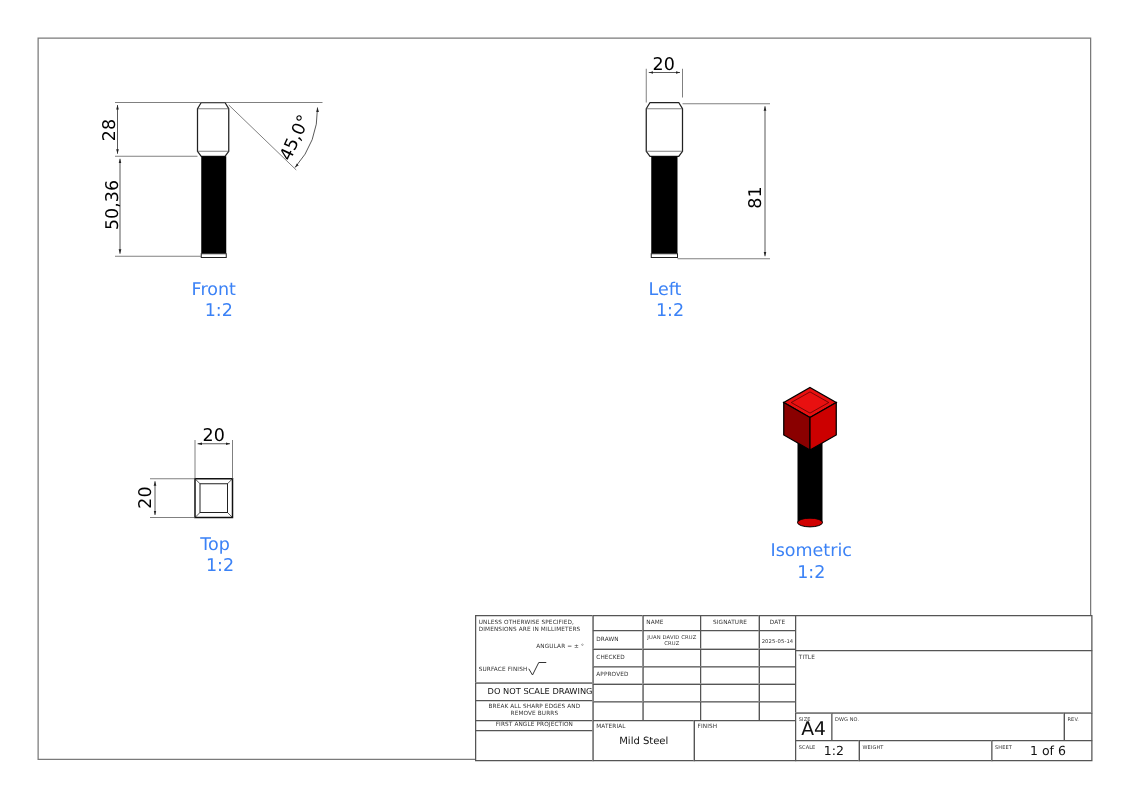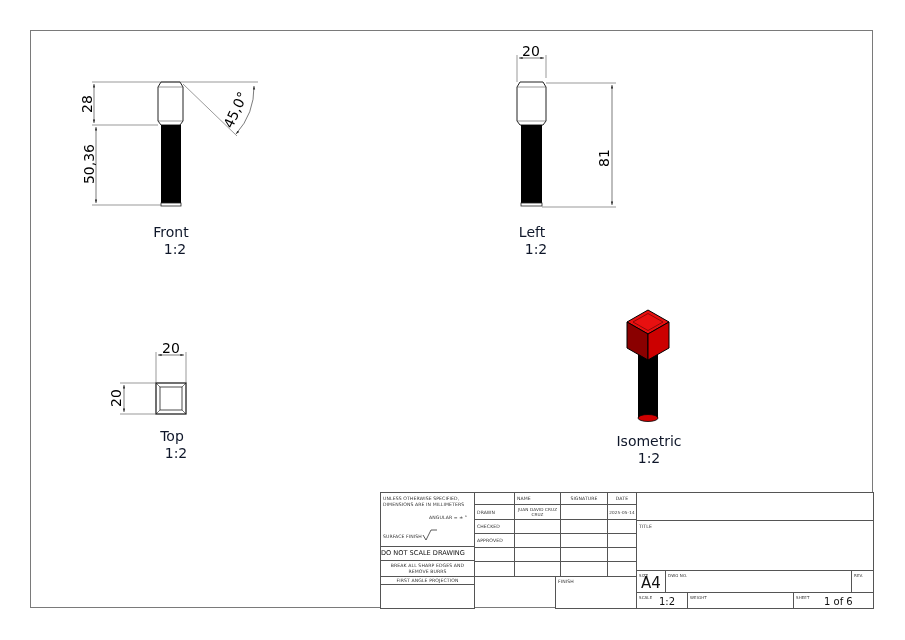--- a/index.html
+++ b/index.html
@@ -1,20 +1,20 @@
 <!DOCTYPE html>
 <html><head>
 <meta charset="utf-8">
 <style>
   html, body { margin: 0; padding: 0; background: #ffffff; }
   body { width: 905px; height: 640px; position: relative; overflow: hidden; font-family: "DejaVu Sans", sans-serif; color: #000; }
   .sheet { position: absolute; left: 0; top: 0; width: 905px; height: 640px; background: #fff; }
   .frame { position: absolute; left: 30px; top: 30px; width: 843px; height: 578px; border: 1px solid #7a7a7a; box-sizing: border-box; }
   svg.drawing { position: absolute; left: 0; top: 0; }
-  .view-label { position: absolute; font-size: 14px; text-align: center; line-height: 17px; color: #0f172a; }
+  .view-label { position: absolute; font-size: 14px; text-align: center; line-height: 17px; color: #3b82f6; }
   .tb { position: absolute; left: 380px; top: 492px; width: 494px; height: 117px; }
   .cell { position: absolute; box-sizing: border-box; border: 1px solid #555; background: #fff; }
   .tiny { position: absolute; font-size: 4.6px; letter-spacing: 0.1px; color: #333; line-height: 5.5px; }
   .mid { font-size: 7px; color: #111; position: absolute; }
   .big { position: absolute; color: #111; }
 </style>
 </head>
 <body>
 
 <div class="sheet">
@@ -122,21 +122,21 @@
     <div class="cell" style="left:0; top:0; width:95px; height:55px;">
       <div class="tiny" style="left:2px; top:3px;">UNLESS OTHERWISE SPECIFIED,</div>
       <div class="tiny" style="left:2px; top:9px;">DIMENSIONS ARE IN MILLIMETERS</div>
       <div class="tiny" style="left:48px; top:22px;">ANGULAR = ± °</div>
       <div class="tiny" style="left:2px; top:41px;">SURFACE FINISH</div>
       <svg style="position:absolute; left:41px; top:36px;" width="16" height="12">
         <path d="M1,6 L4,11 L9,1 L15,1" fill="none" stroke="#333" stroke-width="0.8"></path>
       </svg>
     </div>
     <div class="cell" style="left:0; top:54px; width:95px; height:15px;">
-      <div class="mid" style="left:0; width:93px; text-align:left; top:2px; font-size:6.6px;">DO NOT SCALE DRAWING</div>
+      <div class="mid" style="left:0; width:93px; text-align:right; top:2px; font-size:6.6px;">DO NOT SCALE DRAWING</div>
     </div>
     <div class="cell" style="left:0; top:68px; width:95px; height:17px;">
       <div class="tiny" style="left:0; width:93px; text-align:center; top:2px;">BREAK ALL SHARP EDGES AND</div>
       <div class="tiny" style="left:0; width:93px; text-align:center; top:8px;">REMOVE BURRS</div>
     </div>
     <div class="cell" style="left:0; top:84px; width:95px; height:9px;">
       <div class="tiny" style="left:0; width:93px; text-align:center; top:1px;">FIRST ANGLE PROJECTION</div>
     </div>
     <div class="cell" style="left:0; top:92px; width:95px; height:25px;"></div>
 
@@ -179,20 +179,24 @@
 
     <div class="cell" style="left:94px; top:55px; width:41px; height:15px;"></div>
     <div class="cell" style="left:134px; top:55px; width:47px; height:15px;"></div>
     <div class="cell" style="left:180px; top:55px; width:48px; height:15px;"></div>
     <div class="cell" style="left:227px; top:55px; width:30px; height:15px;"></div>
     <div class="cell" style="left:94px; top:69px; width:41px; height:16px;"></div>
     <div class="cell" style="left:134px; top:69px; width:47px; height:16px;"></div>
     <div class="cell" style="left:180px; top:69px; width:48px; height:16px;"></div>
     <div class="cell" style="left:227px; top:69px; width:30px; height:16px;"></div>
 
+    <div class="cell" style="left:94px; top:84px; width:82px; height:33px;">
+      <div class="tiny" style="left:2px; top:2px;">MATERIAL</div>
+      <div class="big" style="left:0; width:80px; text-align:center; top:11px; font-size:8px;">Mild Steel</div>
+    </div>
     <div class="cell" style="left:175px; top:84px; width:82px; height:33px;">
       <div class="tiny" style="left:2px; top:2px;">FINISH</div>
       <div class="big" style="left:0; width:80px; text-align:center; top:11px; font-size:8px;"></div>
     </div>
 
     <div class="cell" style="left:256px; top:0; width:238px; height:29px;"></div>
     <div class="cell" style="left:256px; top:28px; width:238px; height:51px;">
       <div class="tiny" style="left:2px; top:3px;">TITLE</div>
     </div>
 

